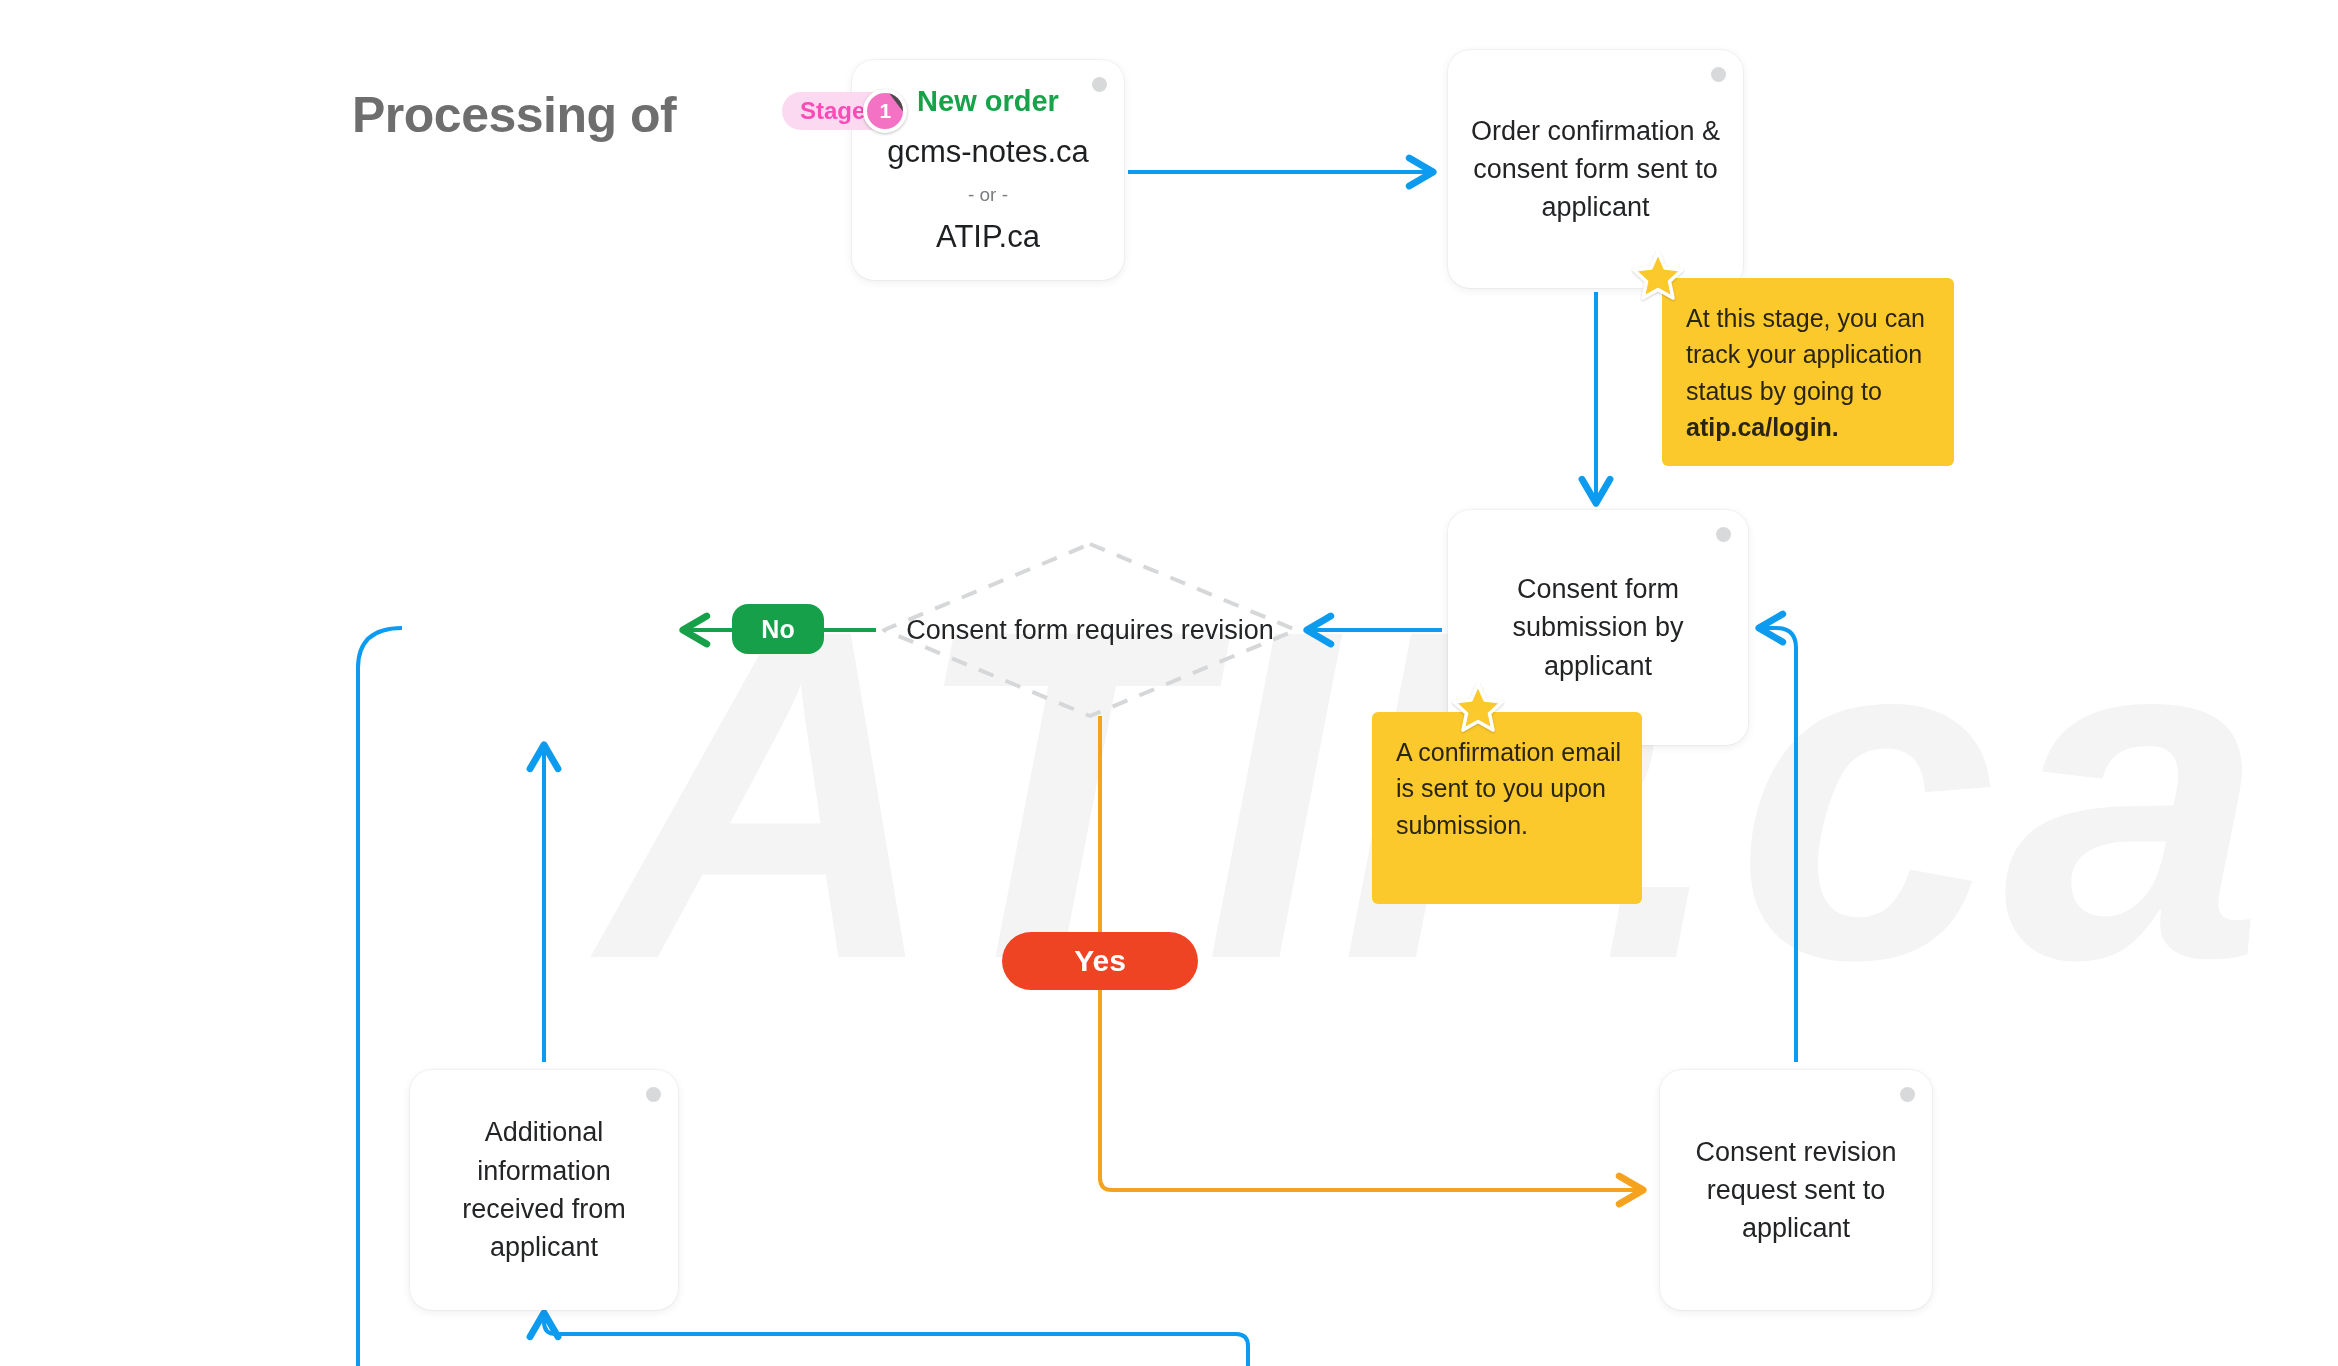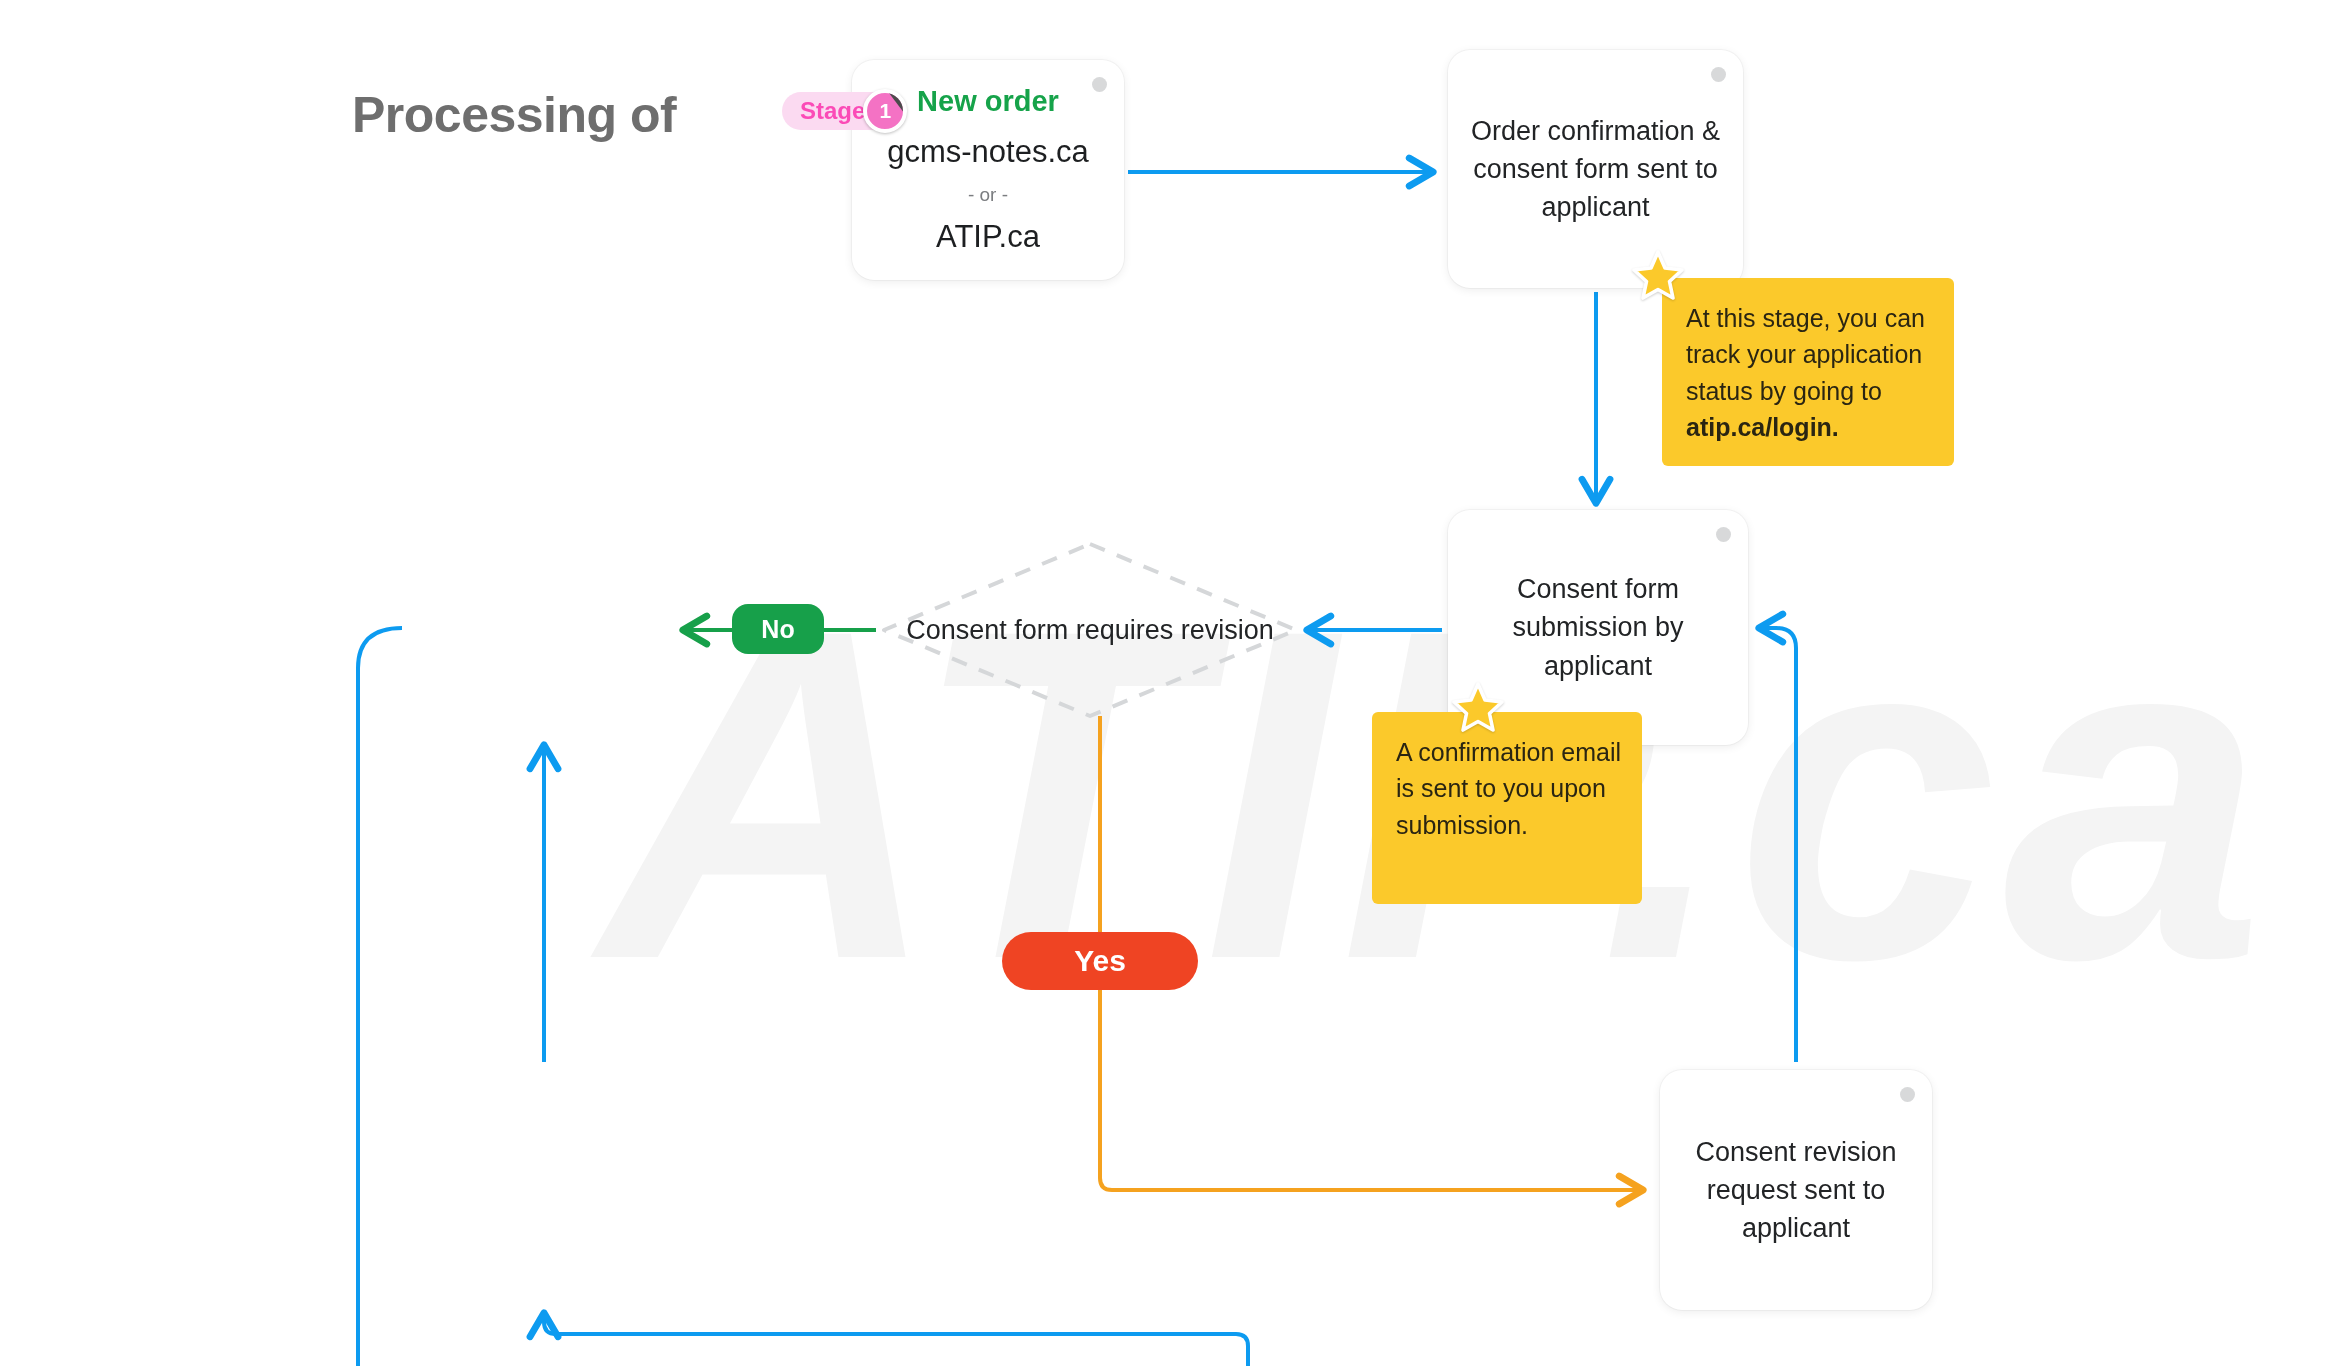--- a/index.html
+++ b/index.html
@@ -295,20 +295,24 @@
     <span class="dot"></span>
     <span>Order confirmation &amp; consent form sent to applicant</span>
   </div>
 
   <div class="node" id="node-submission">
     <span class="dot"></span>
     <span>Consent form submission by applicant</span>
   </div>
 
 
+  <div class="node" id="node-additional">
+    <span class="dot"></span>
+    <span>Additional information received from applicant</span>
+  </div>
 
   <div class="node" id="node-revision">
     <span class="dot"></span>
     <span>Consent revision request sent to applicant</span>
   </div>
 
   <div id="diamond">
     <svg width="420" height="180" viewBox="0 0 420 180">
       <polygon points="210,4 416,90 210,176 4,90" fill="none" stroke="#d5d7d9" stroke-width="4" stroke-dasharray="16 13" stroke-linejoin="round"></polygon>
     </svg>

